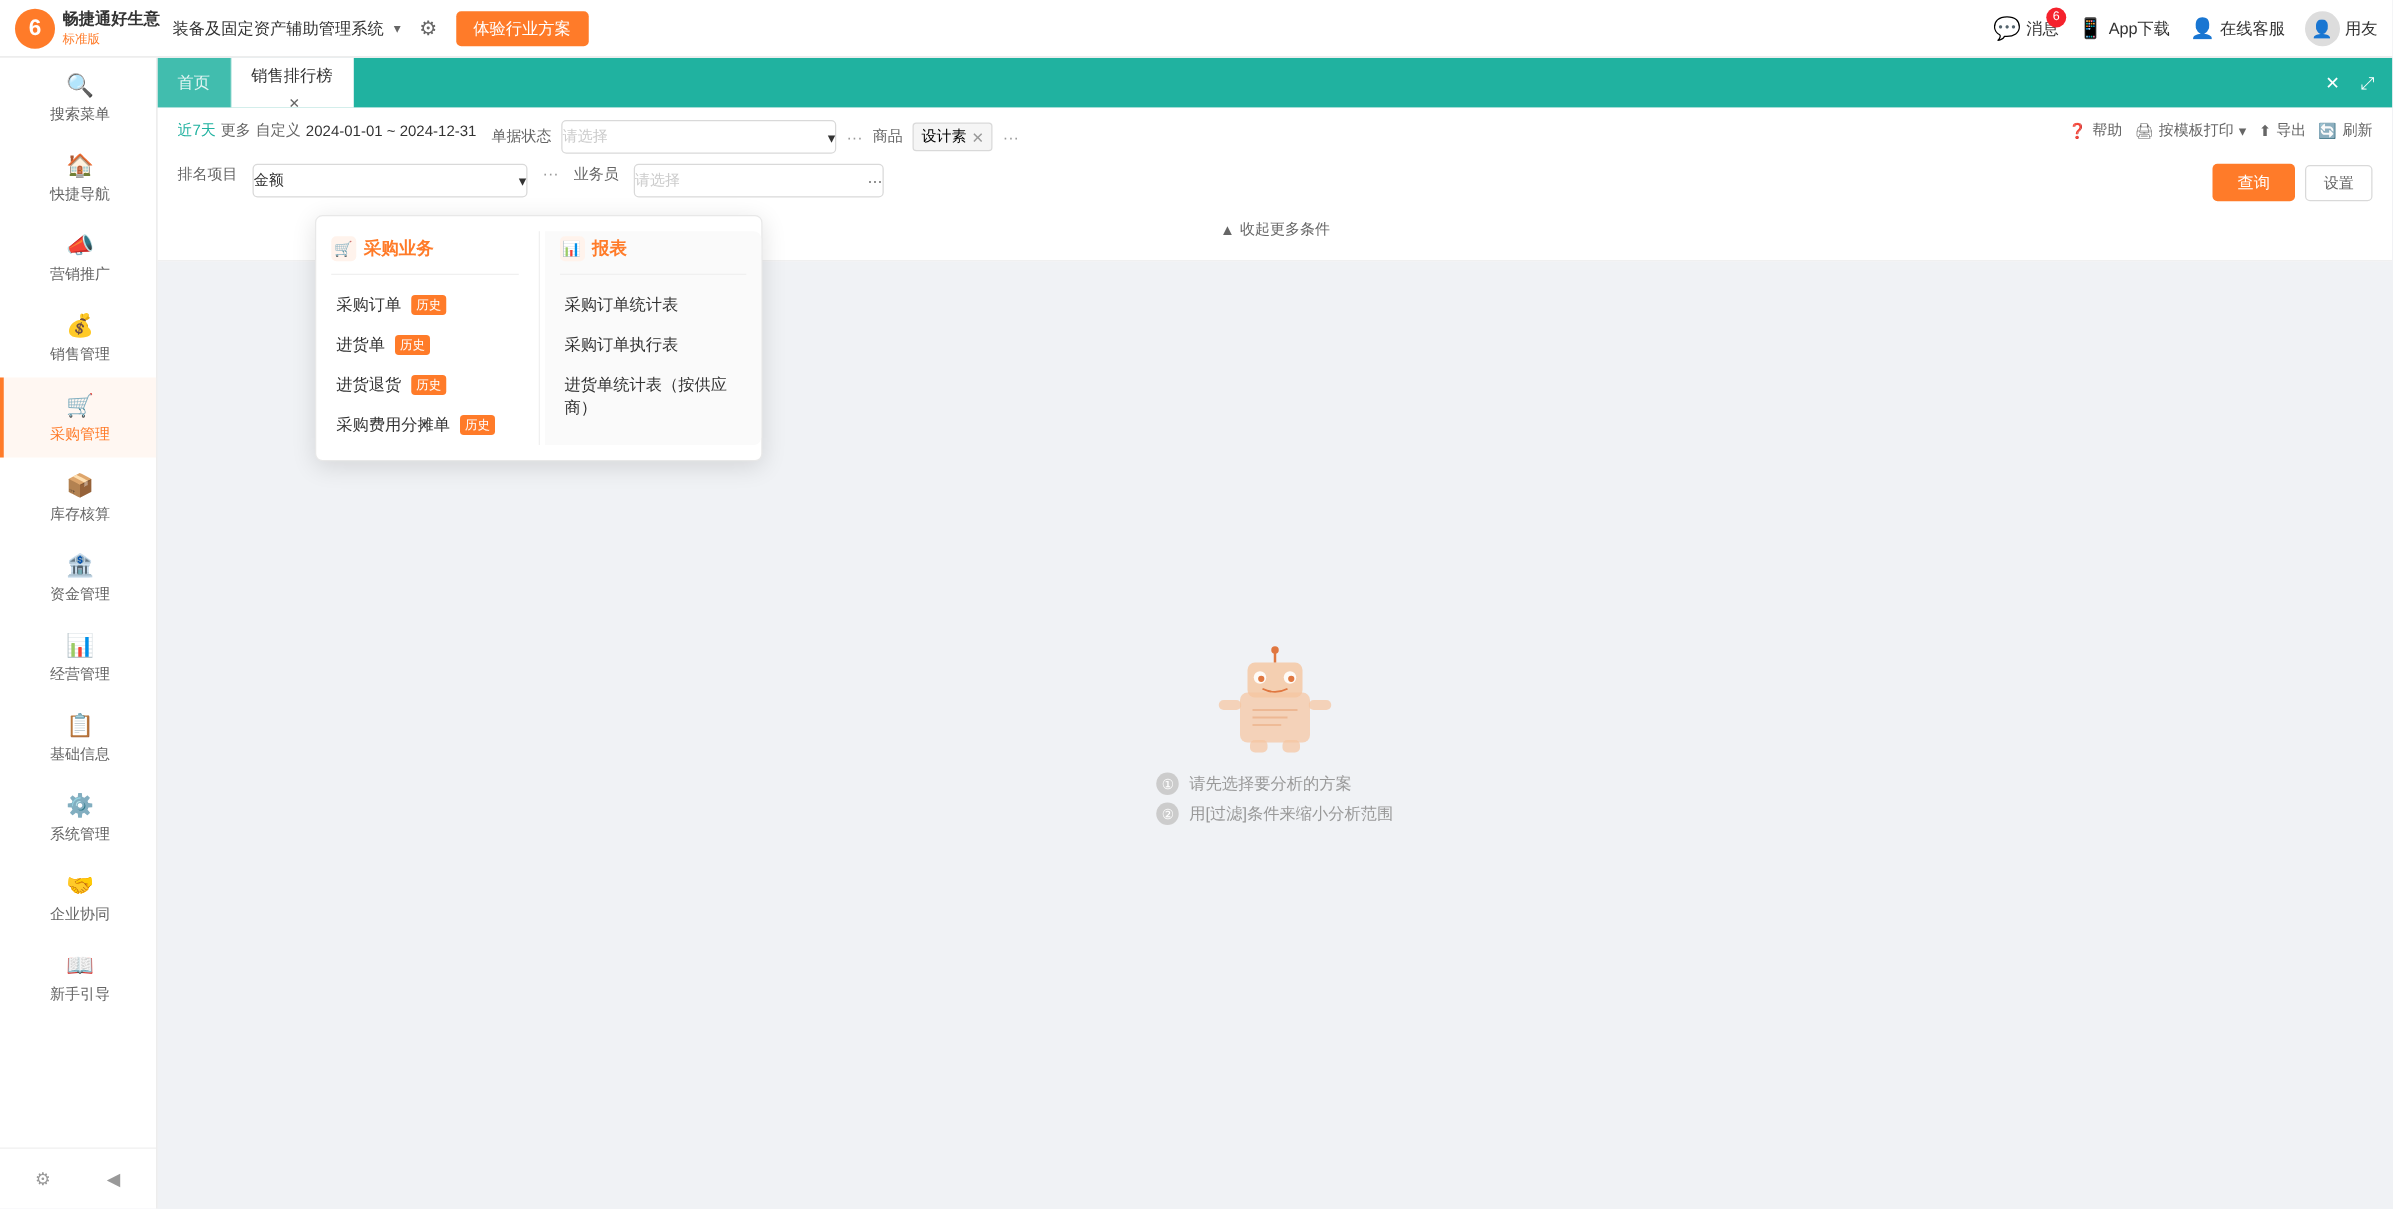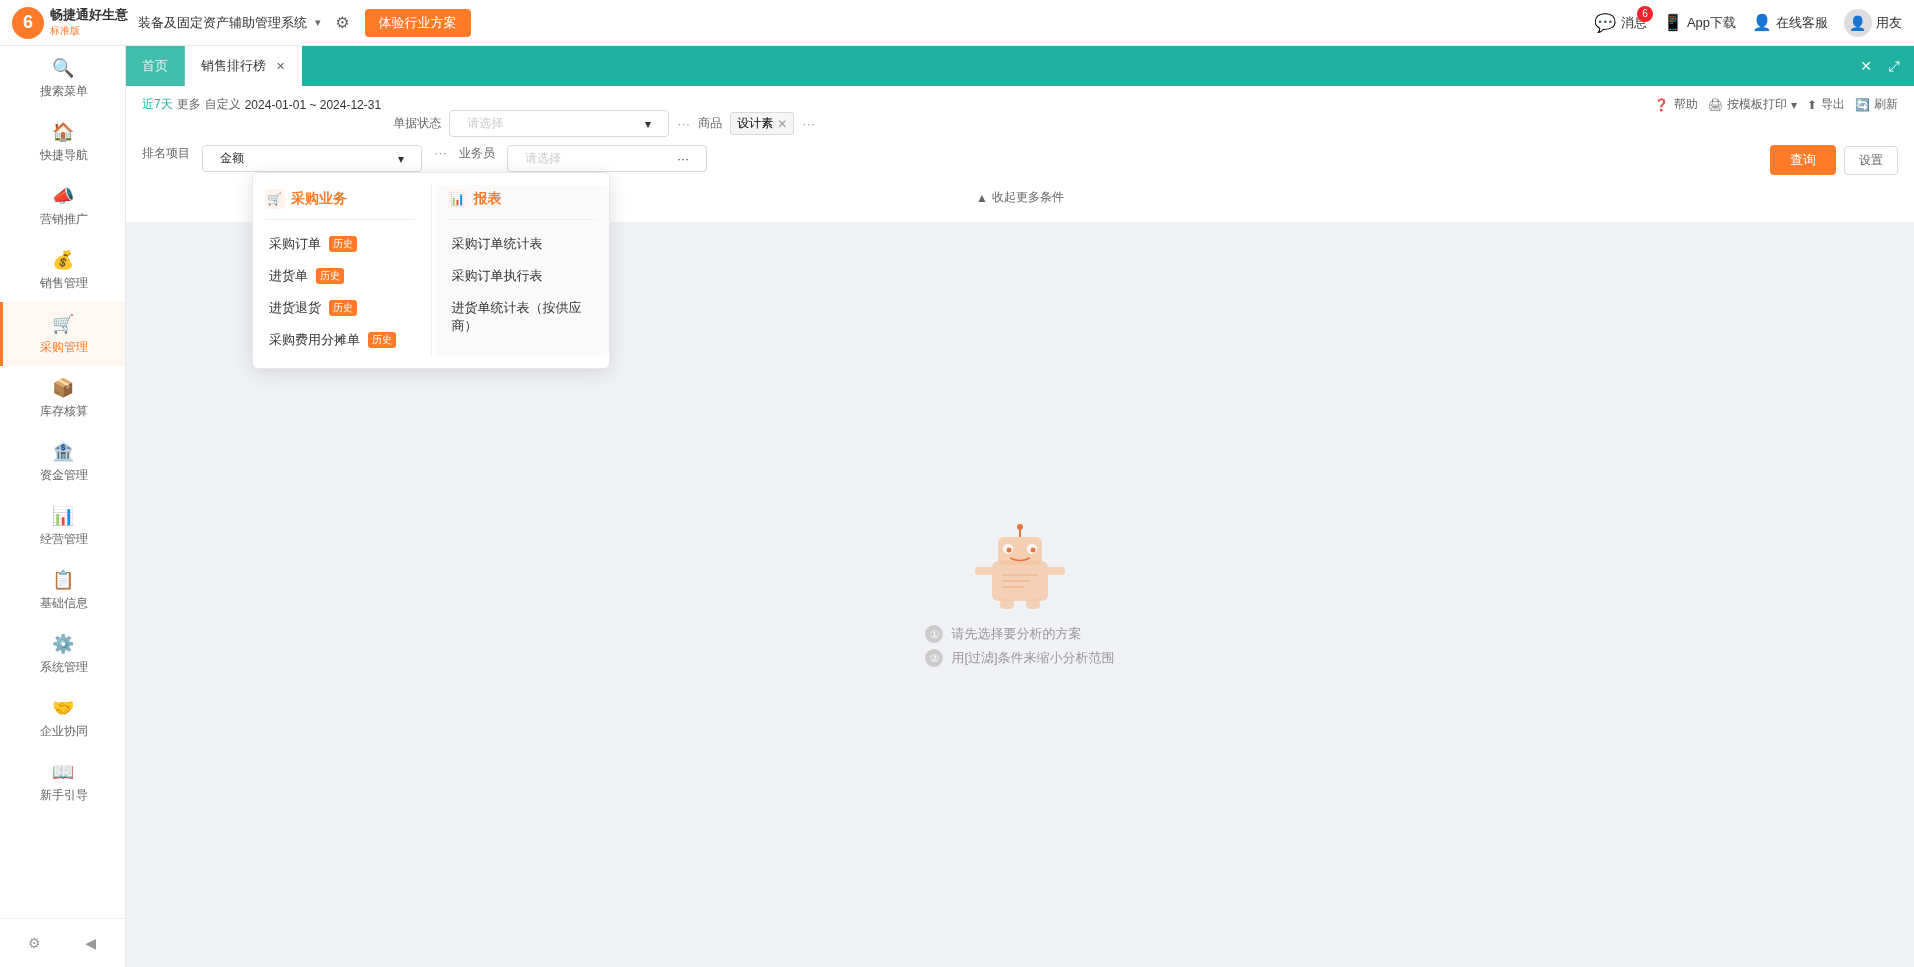--- a/index.html
+++ b/index.html
@@ -191,20 +191,21 @@
       cursor: pointer;
       font-size: 13px;
       color: rgba(255,255,255,0.85);
       gap: 6px;
       border-right: 1px solid rgba(255,255,255,0.2);
     }
     .tab-item.active {
       background: #fff;
       color: #333;
       border-bottom: none;
+      flex-direction: column;
     }
     .tab-item.home { background: rgba(255,255,255,0.15); }
     .tab-close {
       font-size: 11px;
       color: #666;
       margin-left: 4px;
     }
     .tab-spacer { flex: 1; }
     .tab-controls {
       display: flex;
@@ -252,21 +253,21 @@
       font-size: 12px;
     }
     .filter-label {
       font-size: 12px;
       color: #666;
       white-space: nowrap;
     }
     .filter-select {
       border: 1px solid #d9d9d9;
       border-radius: 4px;
-      padding: 4px 17px;
+      padding: 4px 0;
       font-size: 12px;
       color: #333;
       display: flex;
       align-items: center;
       gap: 4px;
       cursor: pointer;
       min-width: 200px;
     }
     .filter-tag {
       background: #f5f5f5;
@@ -588,21 +589,21 @@
 
         <div class="toolbar">
 
           <div class="toolbar-row">
             <div class="date-range">
               <span class="date-link">近7天</span>
               <span class="date-link" style="color:#666;">更多</span>
               <span class="date-link" style="color:#666;">自定义</span>
               <span style="color:#333; font-size:12px;">2024-01-01 ~ 2024-12-31</span>
             </div>
-            <div style="display:flex; align-items:center; gap:8px; flex:1;margin-top:14px;">
+            <div style="display:flex; align-items:center; gap:8px; flex:1;">
               <span class="filter-label">单据状态</span>
               <div class="filter-select" style="min-width:220px; justify-content:space-between;">
                 <span style="color:#ccc;">请选择</span>
                 <span>▾</span>
               </div>
               <span class="more-dots">···</span>
               <span class="filter-label">商品</span>
               <div class="filter-tag">
                 <span>设计素</span>
                 <span class="close">✕</span>

